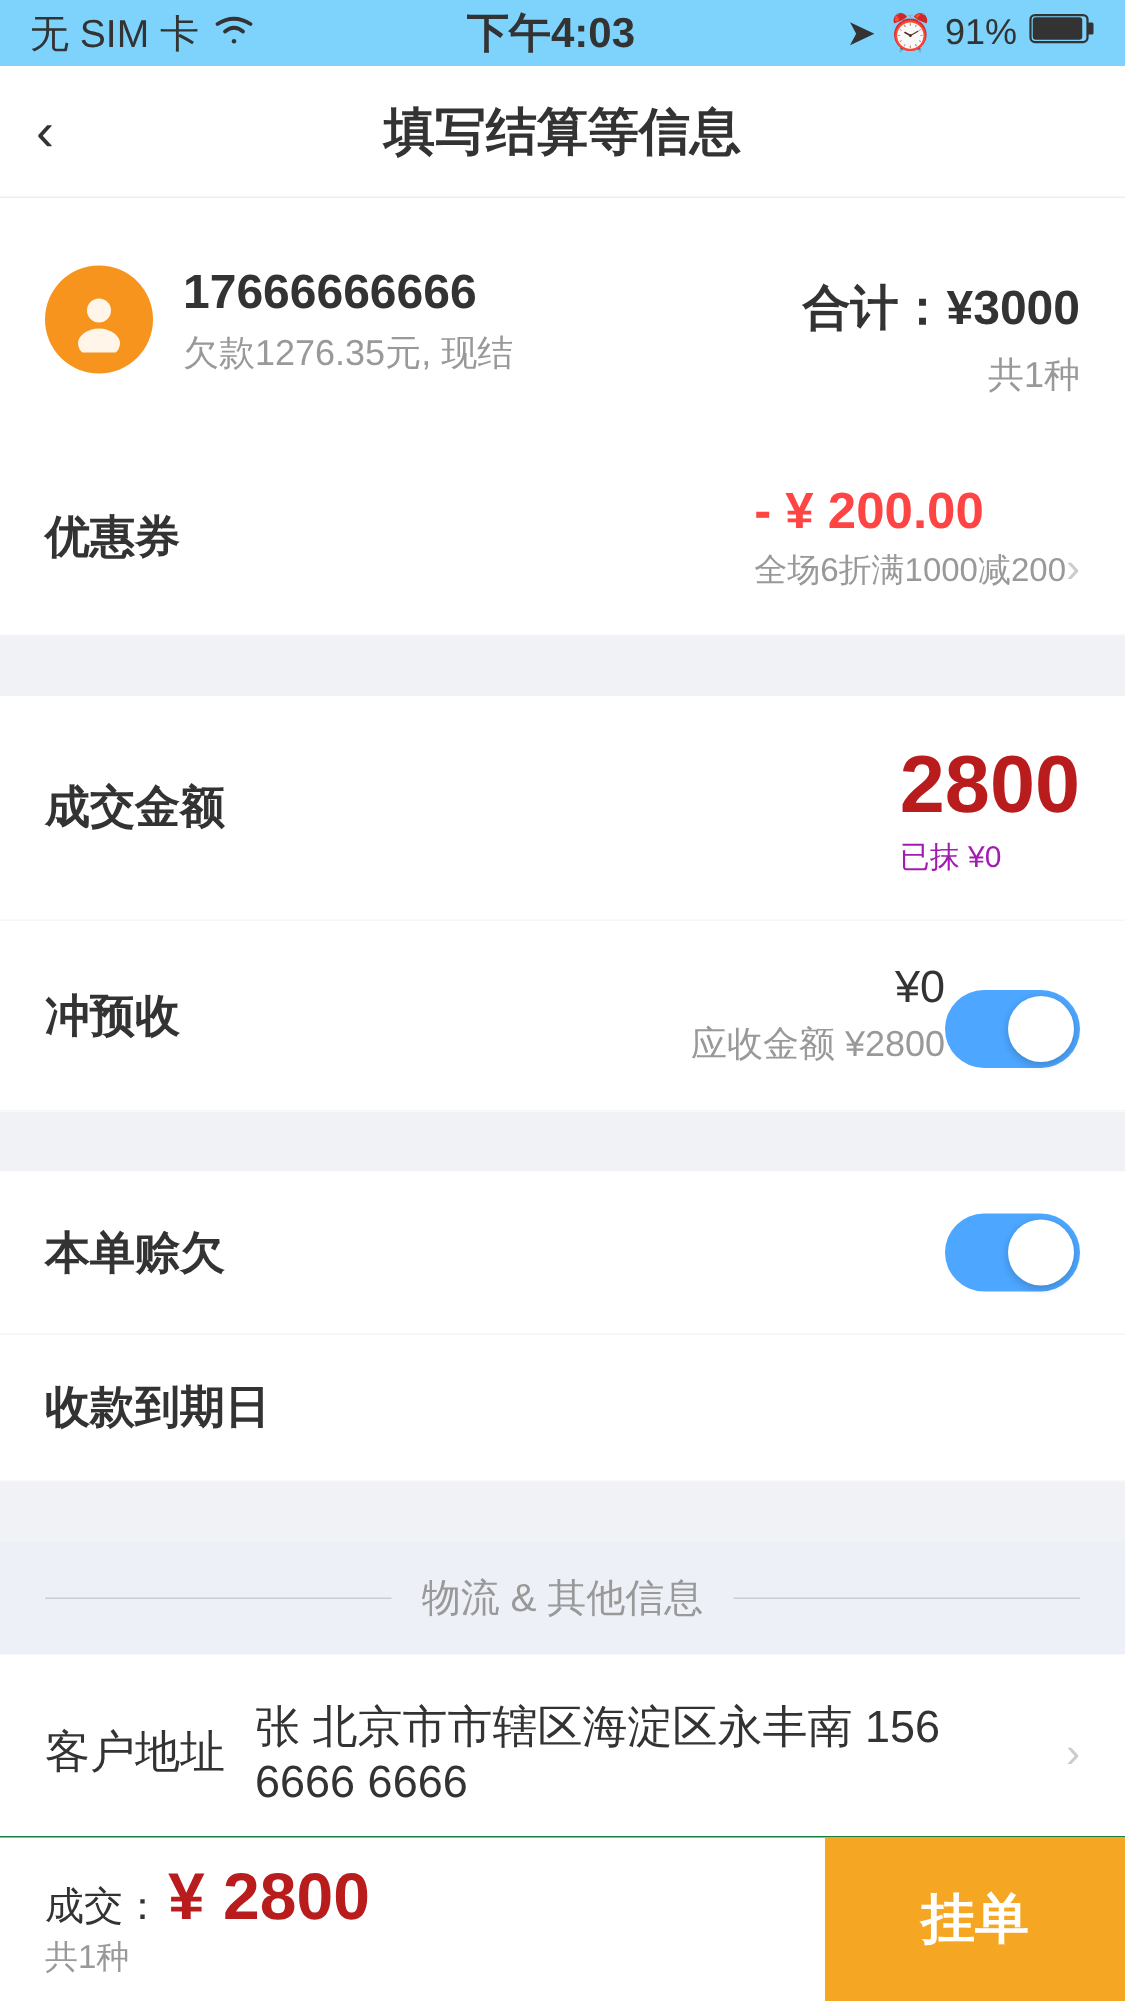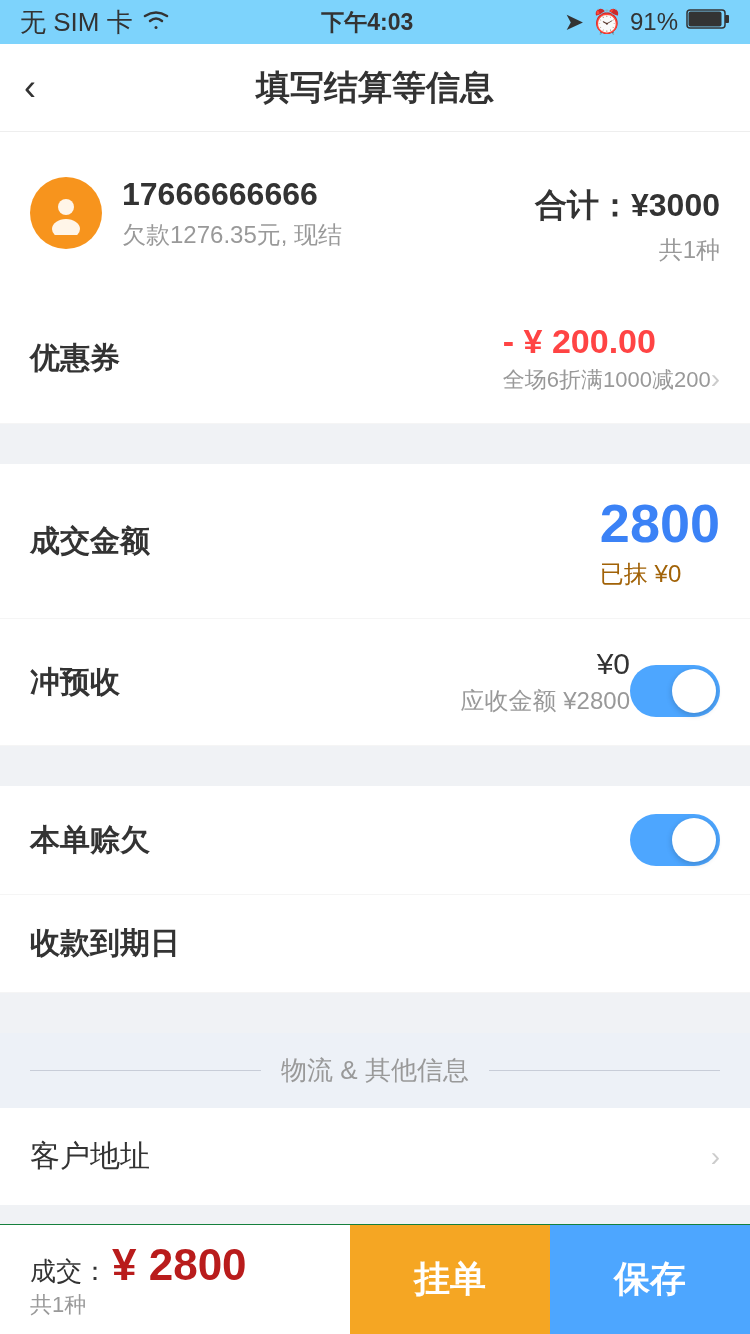--- a/index.html
+++ b/index.html
@@ -18,21 +18,21 @@
       width: 750px;
       height: 44px;
       background: #7dd3fc;
       display: flex;
       align-items: center;
       justify-content: space-between;
       padding: 0 20px;
       font-size: 26px;
     }
     .status-left { display: flex; align-items: center; gap: 8px; }
-    .status-center { font-weight: 600; font-size: 23px; }
+    .status-center { font-weight: 600; font-size: 28px; }
     .status-right { display: flex; align-items: center; gap: 8px; font-size: 24px; }
 
     
     .nav-bar {
       width: 750px;
       height: 88px;
       background: #fff;
       display: flex;
       align-items: center;
       padding: 0 24px;
@@ -118,31 +118,31 @@
     .row-chevron {
       font-size: 28px;
       color: #ccc;
     }
 
     
     .coupon-value { color: #ff4444; font-size: 34px; font-weight: 600; }
     .coupon-desc { font-size: 22px; color: #999; margin-top: 4px; text-align: right; }
 
     
-    .deal-amount-value { color: #3b82f6; font-size: 54px; font-weight: 700; }
+    .deal-amount-value { color: #b91c1c; font-size: 54px; font-weight: 700; }
     .round-zero-btn {
       border: 1px solid #ccc;
       border-radius: 8px;
       padding: 10px 24px;
       font-size: 28px;
       color: #666;
       background: #fff;
       cursor: pointer;
     }
-    .deal-already { font-size: 24px; color: #a16207; margin-top: 4px; }
+    .deal-already { font-size: 20px; color: #a21caf; margin-top: 4px; }
     .toggle {
       width: 90px;
       height: 52px;
       border-radius: 26px;
       background: #4da6ff;
       position: relative;
       cursor: pointer;
     }
     .toggle-thumb {
       width: 44px;
@@ -350,28 +350,28 @@
   <div class="section-sep"></div>
 
   <div class="divider-text-row">
     <div class="divider-line"></div>
     <div class="divider-text">物流 &amp; 其他信息</div>
     <div class="divider-line"></div>
   </div>
 
   <div class="address-row card">
     <div class="address-label">客户地址</div>
+    <div class="address-value">张 北京市市辖区海淀区永丰南 156 6666 6666</div>
     <div class="row-chevron">›</div>
   </div>
 
 </div>
 
 <div class="bottom-bar">
   <div class="bottom-left">
     <div style="display:flex;align-items:baseline;gap:4px;">
       <span class="bottom-deal-label">成交：</span>
       <span class="bottom-deal-amount">¥ 2800</span>
     </div>
     <div class="bottom-deal-count">共1种</div>
   </div>
   <div class="btn-hang">挂单</div>
-  <div class="btn-save">保存</div>
 </div>
 
 </body></html>

